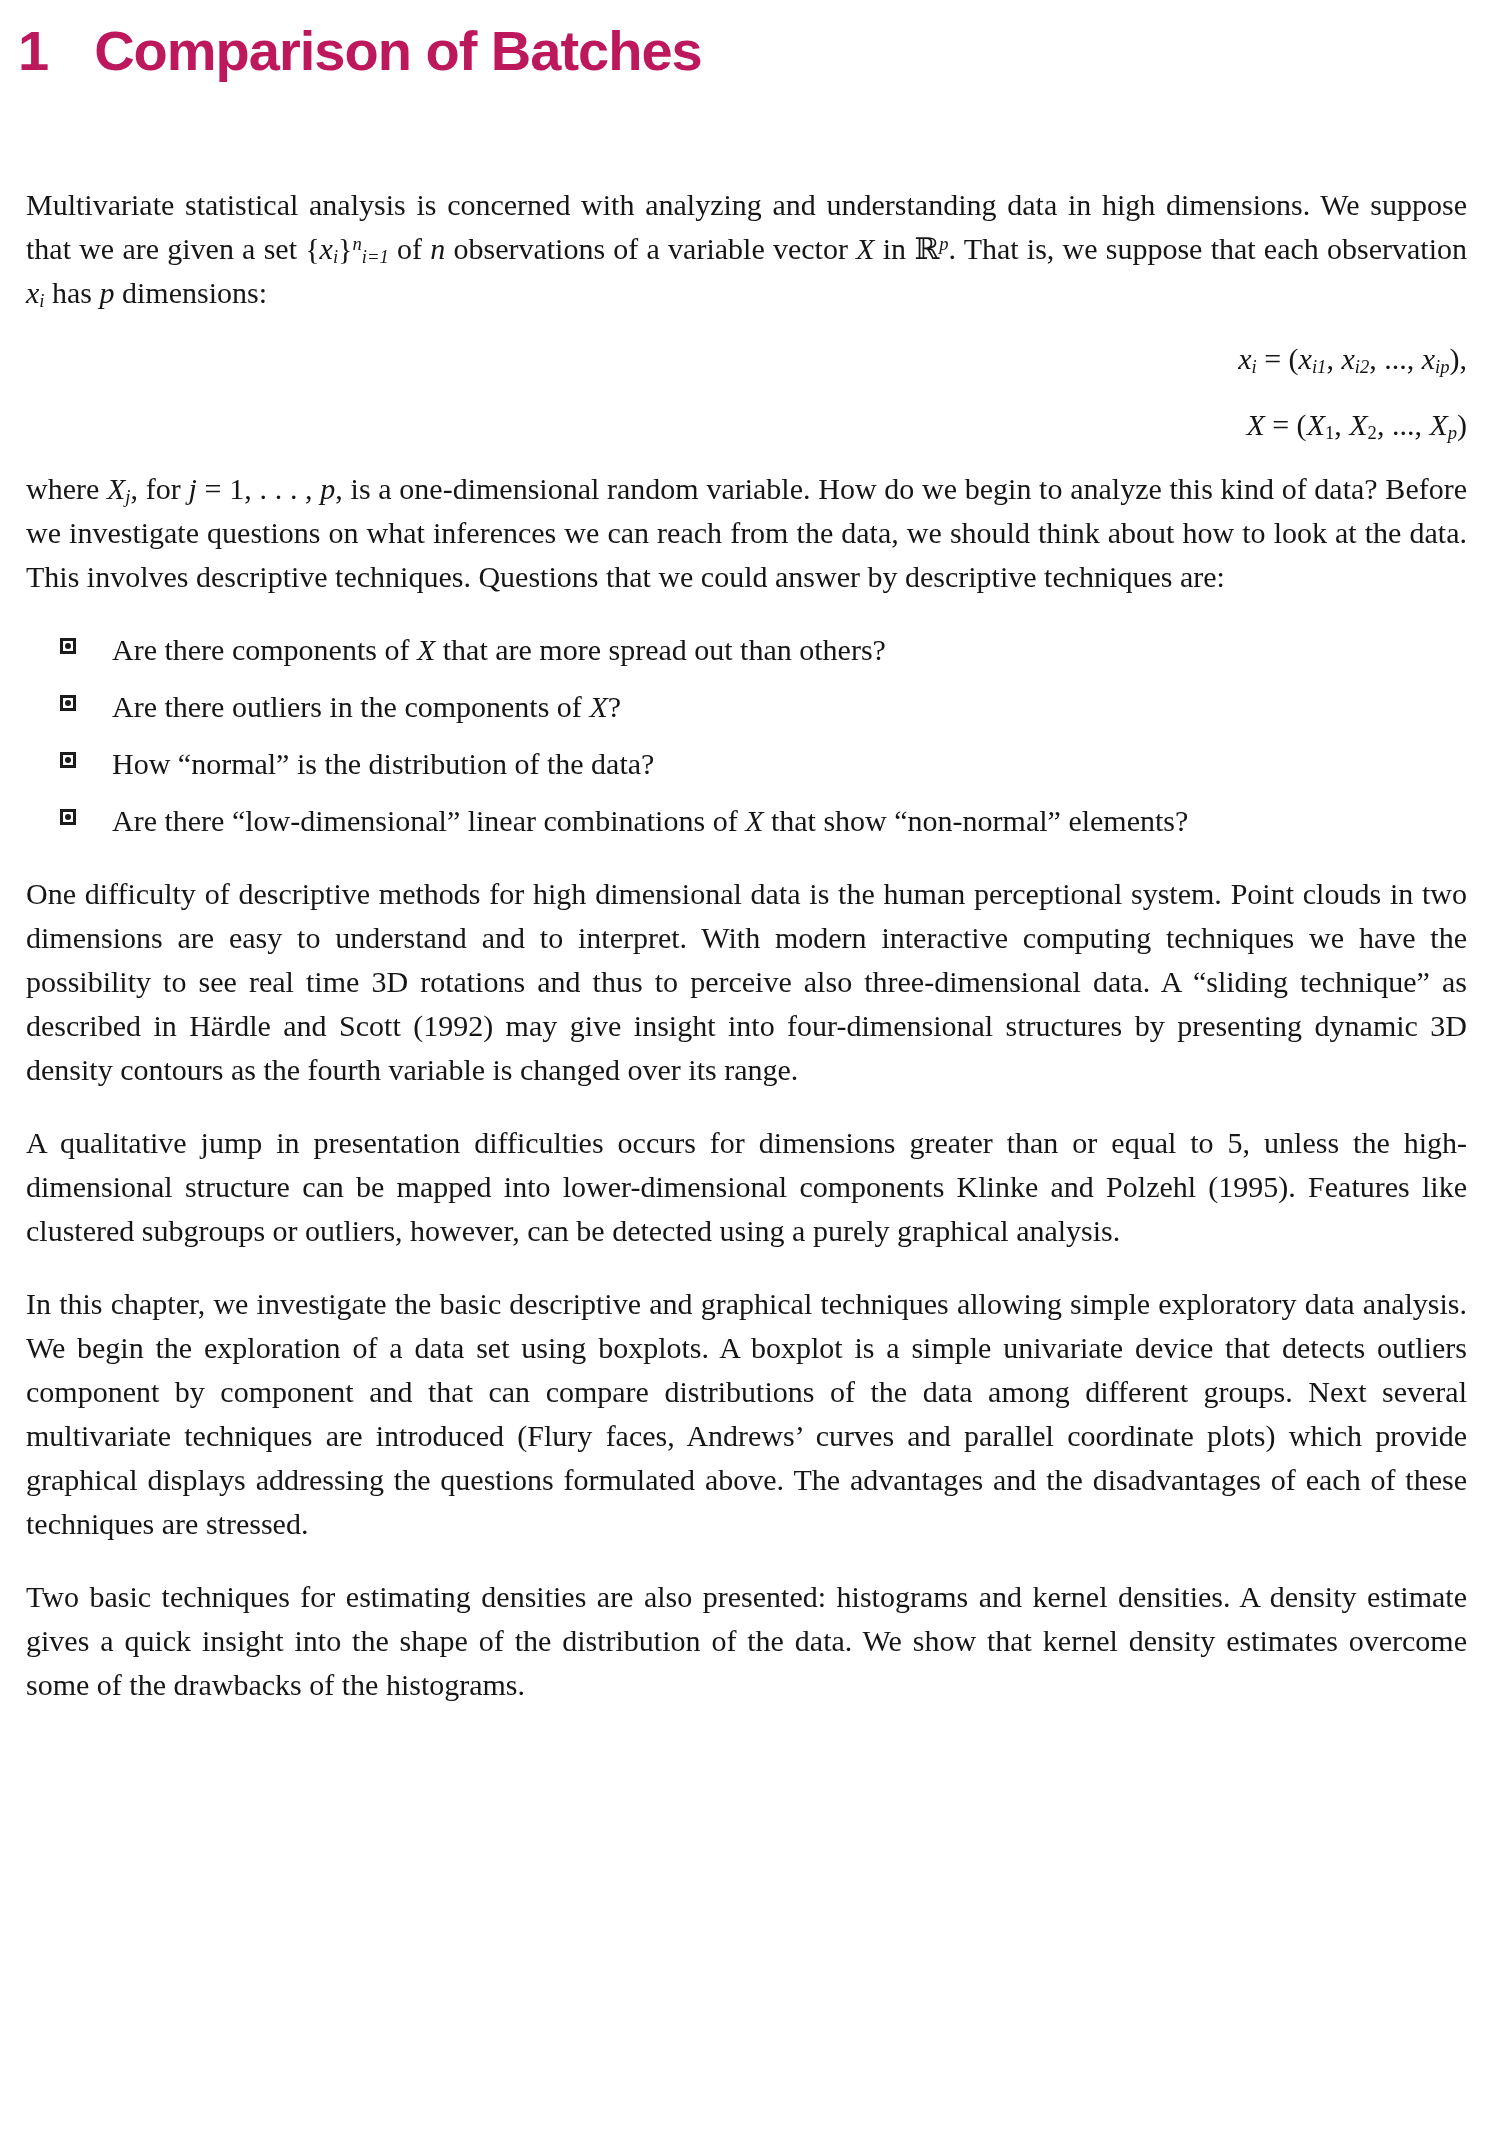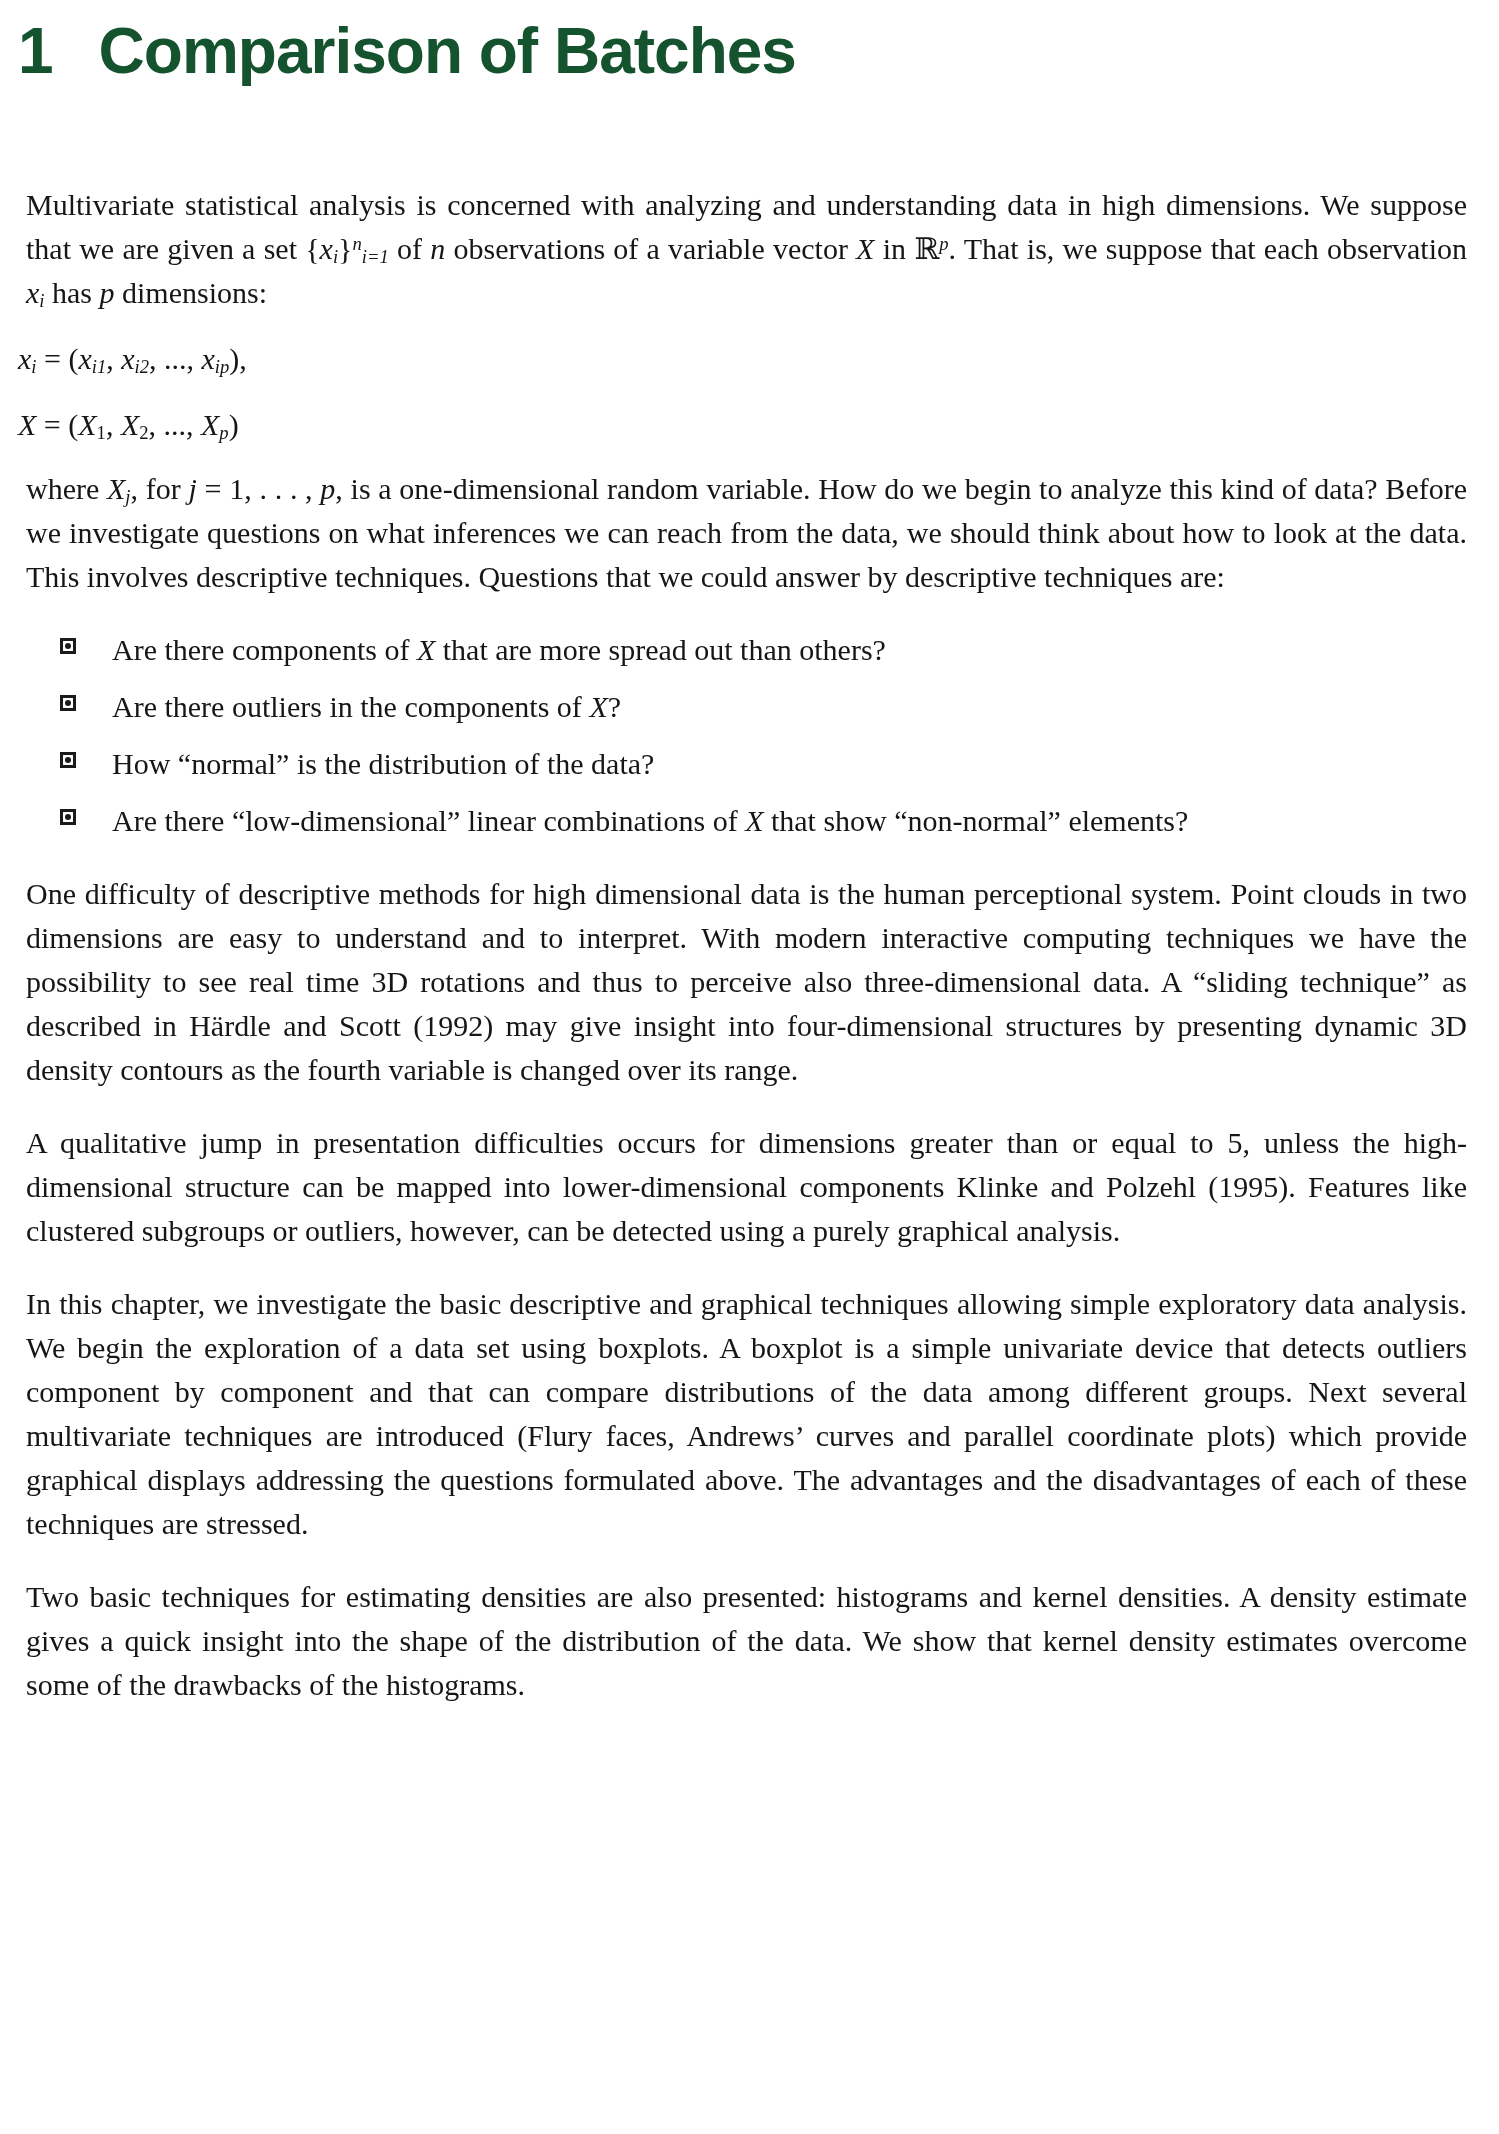--- a/index.html
+++ b/index.html
@@ -15,33 +15,33 @@
     padding: 12px 32px 0 18px;
     color: #161616;
     font-family: "Liberation Serif", "DejaVu Serif", serif;
     font-size: 30px;
     line-height: 44px;
     text-align: justify;
   }
   .heading {
     font-family: "Liberation Sans", "DejaVu Sans", sans-serif;
     font-weight: 700;
-    font-size: 64px;
+    font-size: 56px;
     line-height: 78px;
     letter-spacing: -1px;
-    color: #14532d;
+    color: #be185d;
     margin: 0 0 93px 0;
     text-align: left;
   }
   .heading .num { display: inline-block; margin-right: 46px; }
   .para { margin: 0 0 29px 8px; }
   .para.no-gap { margin-bottom: 0; }
   .para.last { margin-bottom: 0; }
   .formula {
-    text-align: left;
+    text-align: right;
     margin: 22px 0 20px 0;
   }
   ul.qlist {
     list-style: none;
     margin: 0 0 29px 0;
     padding: 0 0 0 42px;
   }
   ul.qlist li {
     position: relative;
     padding-left: 52px;

